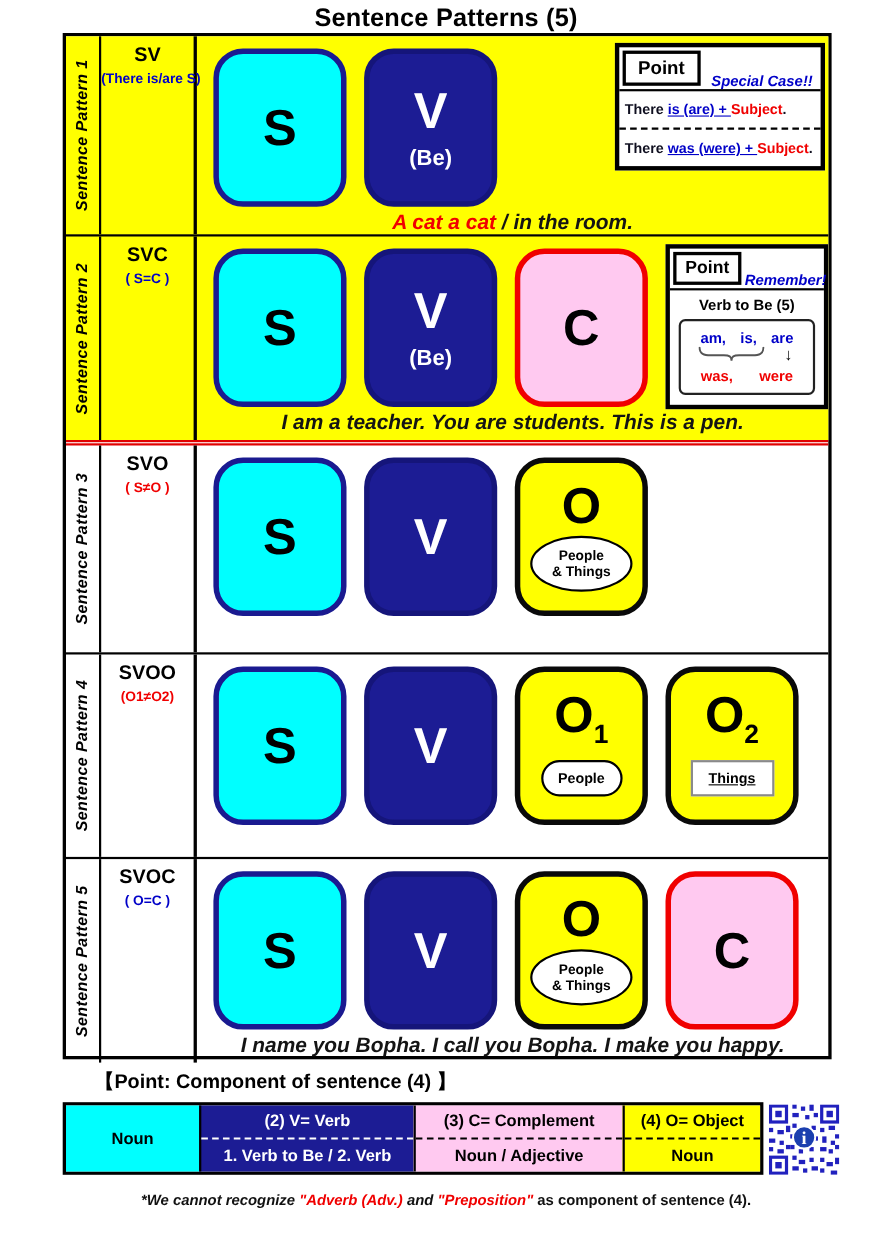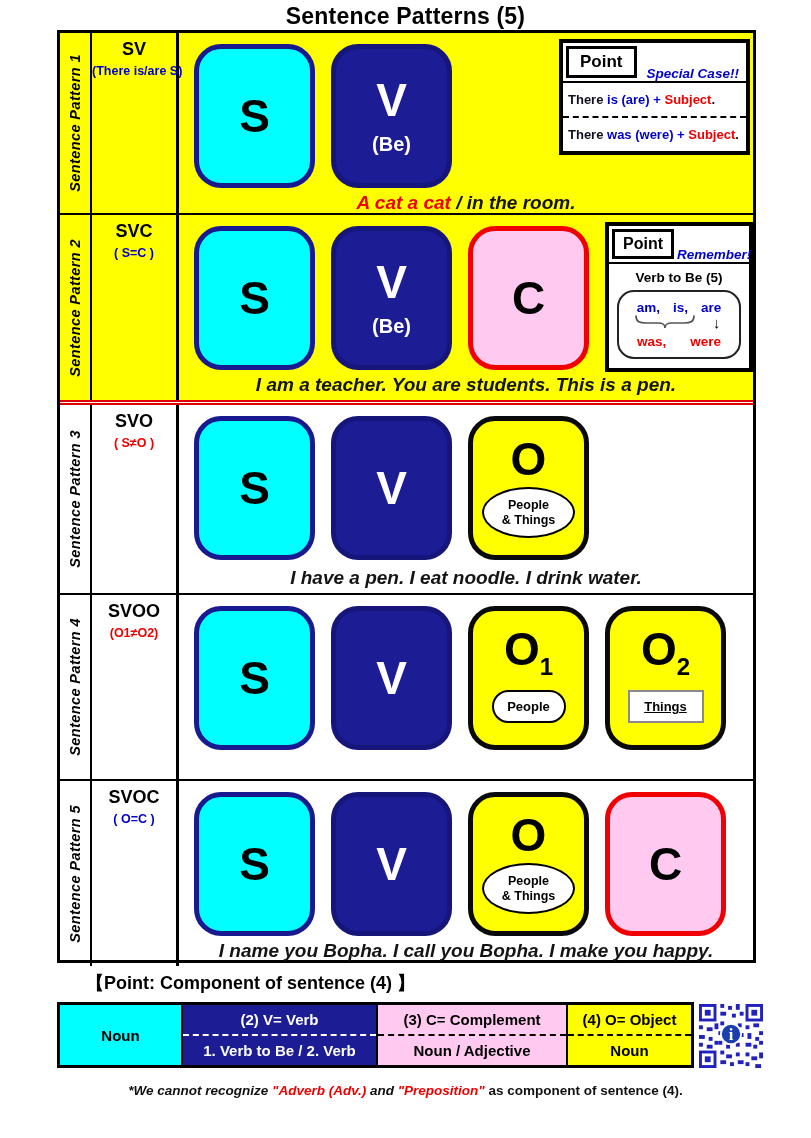--- a/index.html
+++ b/index.html
@@ -57,24 +57,24 @@
   .pb{position:absolute;background:#fff;border:4px solid #000;box-sizing:border-box;}
   .pb1{top:6px;right:3px;width:191px;}
   .pb2{top:7px;right:0;width:148px;}
   .pb-head{display:flex;align-items:flex-end;border-bottom:2px solid #000;}
   .pb-label{flex:none;border:3px solid #000;margin:3px;padding:3px 11px;font-size:17px;font-weight:bold;}
   .pb2 .pb-label{padding:3px 8px;font-size:16px;}
   .pb-tag{flex:1;display:flex;align-items:center;justify-content:center;
     color:#0000C8;font-style:italic;font-weight:bold;font-size:13.5px;white-space:nowrap;}
   .pb-line{padding:9px 5px;font-size:13px;font-weight:bold;white-space:nowrap;color:#101020;}
   .pb-line.dash{border-top:2px dashed #000;}
-  .t-blue{color:#0000C8;}
+  .t-blue{color:#0000C8;text-decoration:underline;}
   .t-red{color:#F00000;}
   .vtb-title{text-align:center;font-size:13.5px;font-weight:bold;padding:6px 0 1px;}
-  .vtb{border:2px solid #222;border-radius:17px;margin:4px 8px 9px;padding:8px 2px 8px;}
+  .vtb{border:2px solid #222;border-radius:6px;margin:4px 8px 9px;padding:8px 2px 8px;}
   .vtb-r1{display:flex;justify-content:center;gap:13px;color:#0000C8;font-weight:bold;font-size:13.5px;}
   .vtb-r2{display:flex;align-items:flex-start;height:19px;padding-left:13px;}
   .vtb-arrow{margin-left:17px;font-weight:bold;font-size:15px;line-height:15px;color:#000;}
   .vtb-r3{display:flex;justify-content:center;gap:24px;color:#F00000;font-weight:bold;font-size:13.5px;}
   
   .comp-heading{position:absolute;left:86px;top:971px;font-size:18px;font-weight:bold;}
   .comp-table{position:absolute;left:57px;top:1002px;width:637px;height:66px;
     border:3px solid #000;box-sizing:border-box;display:flex;}
   .comp-col{display:flex;flex-direction:column;box-sizing:border-box;}
   .comp-col + .comp-col{border-left:2px solid #000;}
@@ -197,21 +197,20 @@
           <span class="letter">V</span>
         </div>
         <div class="sbox object has-badge">
           <span class="letter">O</span>
           <span class="badge-ellipse">
             <span>People</span>
             <span>&amp; Things</span>
           </span>
         </div>
       </div>
-      <div class="example"><span>I have a pen. I eat noodle. I drink water.</span></div>
     </div>
   </div>
 
   <div class="p-row row4">
     <div class="col-side">
       <span class="side-label">Sentence Pattern 4</span>
     </div>
     <div class="col-pattern">
       <div class="pattern-name">SVOO</div>
       <div class="pattern-note note-red">(O1≠O2)</div>

